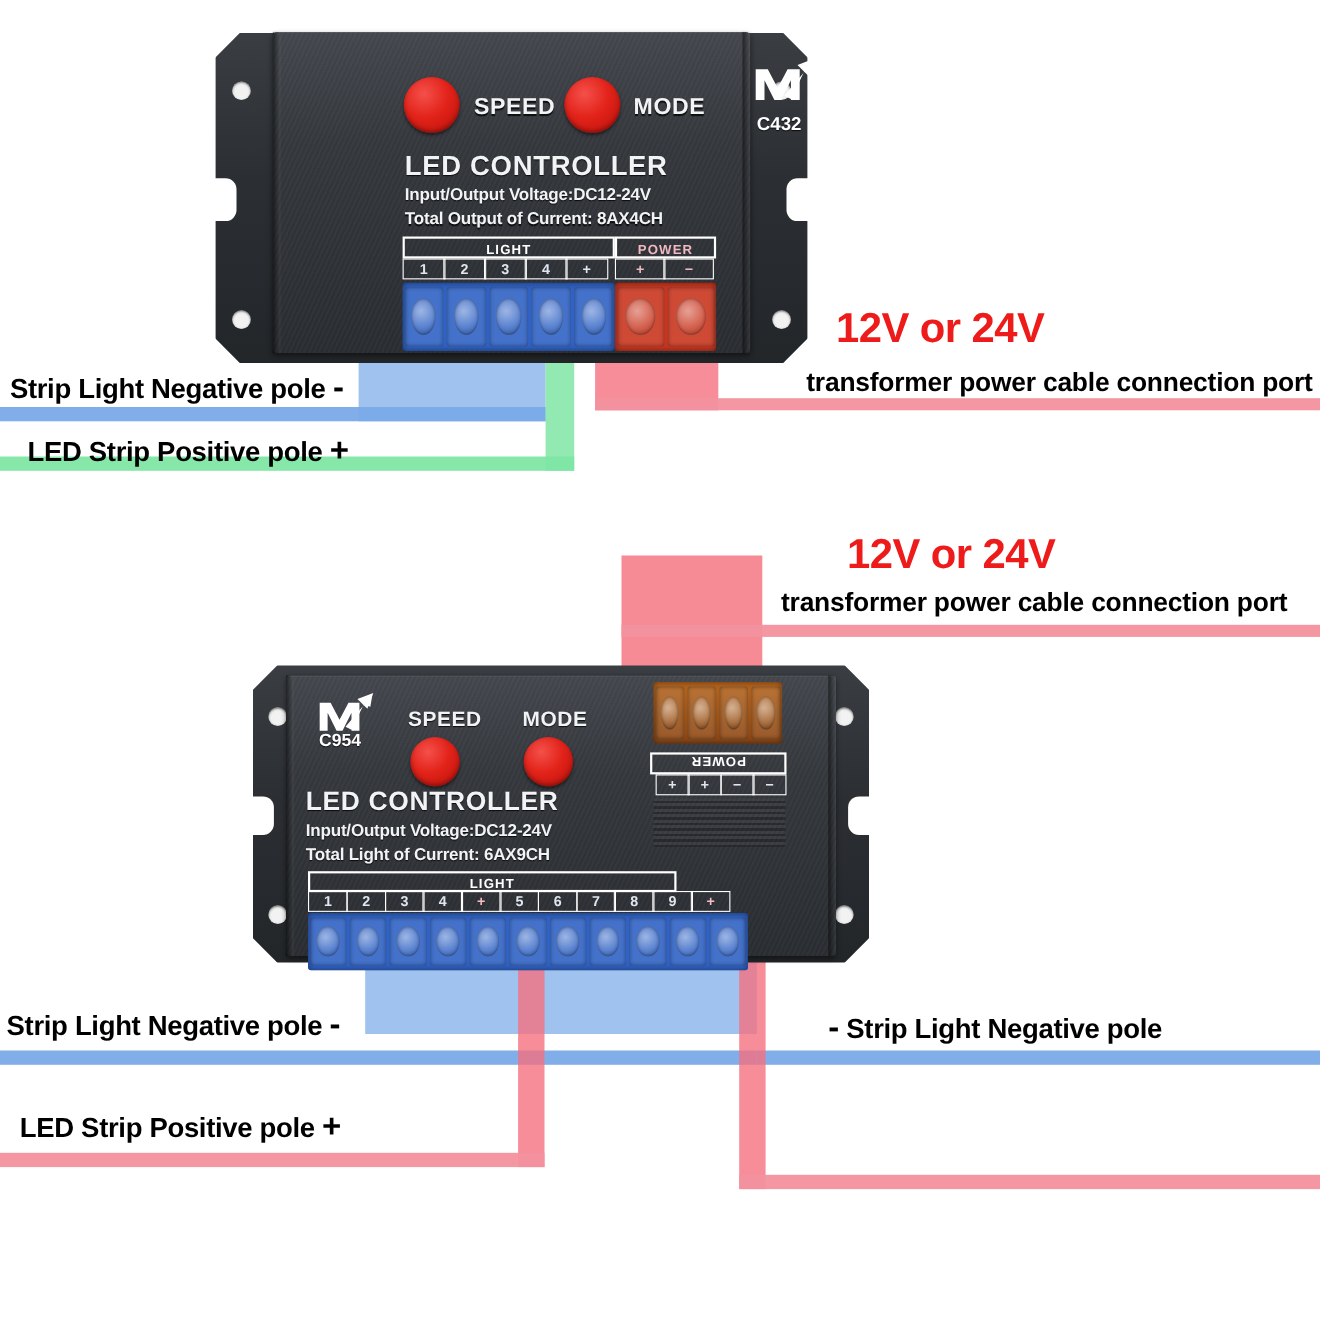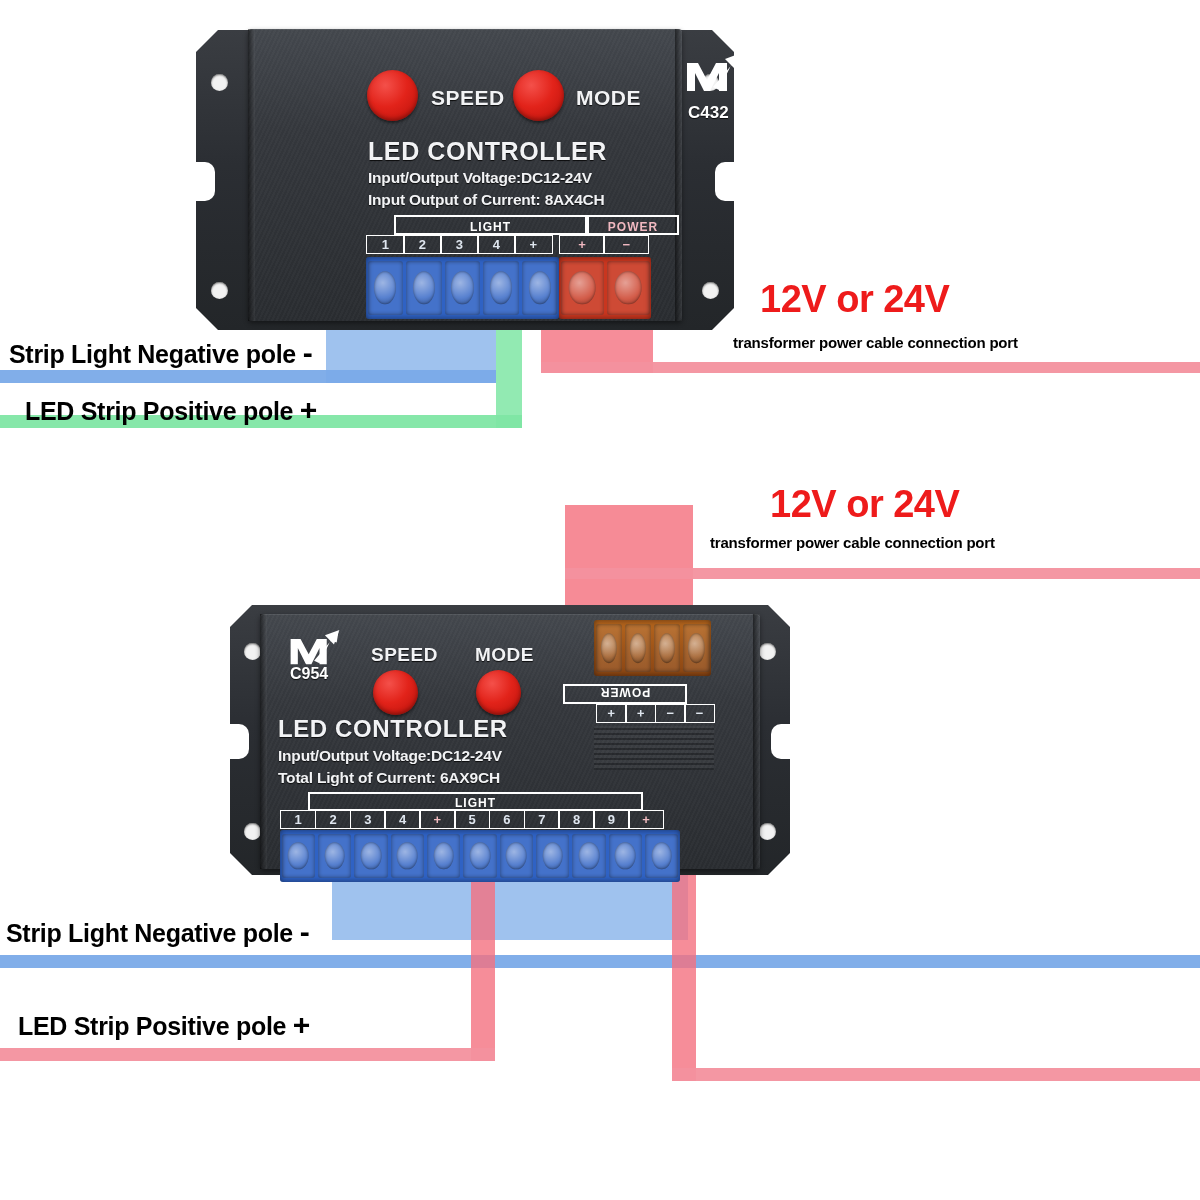--- a/index.html
+++ b/index.html
@@ -54,21 +54,21 @@
        text-shadow:0 1px 1px rgba(0,0,0,.8);white-space:nowrap;}
   .title{font-size:25px;font-weight:bold;letter-spacing:.6px;}
   .spec{font-size:15.5px;font-weight:bold;letter-spacing:-.2px;}
 
   .logo{position:absolute;}
   .logo svg{display:block;}
   .model{position:absolute;color:#ffffff;font-size:17px;font-weight:bold;
     text-shadow:0 1px 1px rgba(0,0,0,.8);}
 
   
-  .silk{position:absolute;border:2px solid #ffffff;box-sizing:border-box;margin-left:28px;}
+  .silk{position:absolute;border:2px solid #ffffff;box-sizing:border-box;}
   .silk-title{position:absolute;width:100%;text-align:center;color:#fff;
     font-size:12px;font-weight:bold;letter-spacing:1px;}
   .pin-row{position:absolute;display:flex;}
   .pin{border:1.6px solid #ffffff;box-sizing:border-box;color:#dfe6ef;
     font-size:13px;font-weight:bold;display:flex;align-items:center;
     justify-content:center;margin-right:-1.6px;}
 
   
   .termblock{position:absolute;border-radius:3px;display:flex;
     box-shadow:inset 0 0 6px rgba(0,0,0,.5);}
@@ -80,21 +80,21 @@
     background:radial-gradient(circle at 40% 35%, rgba(255,255,255,.48), rgba(255,255,255,.10) 60%, rgba(0,0,0,.28));
     box-shadow:inset 0 0 3px rgba(0,0,0,.5);}
 
   .vent{position:absolute;
     background:repeating-linear-gradient(0deg,rgba(0,0,0,.30) 0 2px, rgba(255,255,255,.05) 2px 5px);
     opacity:.75;}
 
   
   .callout{position:absolute;white-space:nowrap;color:#000;font-size:25px;
     font-weight:bold;letter-spacing:-.3px;}
-  .callout.sm{font-size:15px;font-weight:bold;letter-spacing:-.2px;}
+  .callout.sm{font-size:24px;font-weight:bold;letter-spacing:-.2px;}
   .volt{position:absolute;white-space:nowrap;color:#ee1b1b;font-size:38px;
     font-weight:bold;letter-spacing:-.5px;}
   .sign{font-size:30px;font-weight:bold;}
 </style>
 </head>
 <body>
 
 <div class="stage">
 
   <div class="band" style="left:326px;top:258px;width:170px;height:125px;background:#7aaae8;opacity:.72;"></div>
@@ -133,21 +133,21 @@
         <svg width="62" height="44" viewBox="0 0 62 44">
           <path d="M4 40 L4 12 L15 12 L24 29 L33 12 L44 12 L44 40 L36 40 L36 22 L27 40 L21 40 L12 22 L12 40 Z" fill="#ffffff"></path>
           <path d="M30 36 L57 4 L55 16 L49 14 L52 6 L36 39 Z" fill="#ffffff"></path>
           <path d="M42 8 L58 2 L52 18 Z" fill="#ffffff"></path>
         </svg>
       </div>
       <span class="model" style="left:440px;top:62px;margin-top:12px;">C432</span>
 
       <span class="lbl title" style="left:120px;top:108px;">LED CONTROLLER</span>
       <span class="lbl spec" style="left:120px;top:140px;">Input/Output Voltage:DC12-24V</span>
-      <span class="lbl spec" style="left:120px;top:162px;">Input Output of Current: 8AX4CH</span>
+      <span class="lbl spec" style="left:120px;top:162px;">Total Output of Current: 8AX4CH</span>
 
       <div class="silk" style="left:118px;top:186px;width:193px;height:20px;">
         <span class="silk-title" style="top:3px;">LIGHT</span>
       </div>
       <div class="silk" style="left:311px;top:186px;width:92px;height:20px;">
         <span class="silk-title" style="top:3px;color:#f0b8c0;">POWER</span>
       </div>
 
       <div class="pin-row" style="left:118px;top:206px;width:193px;height:19px;">
         <div class="pin" style="width:38.6px;">1</div>
@@ -296,14 +296,18 @@
 
   <div class="callout" style="left:6px;top:915px;">
     <span>Strip Light Negative pole</span>
     <span class="sign">-</span>
   </div>
   <div class="callout" style="left:18px;top:1008px;">
     <span>LED Strip Positive pole</span>
     <span class="sign">+</span>
   </div>
 
+  <div class="callout" style="left:753px;top:918px;">
+    <span class="sign">-</span>
+    <span>Strip Light Negative pole</span>
+  </div>
 
 </div>
 
 </body></html>

